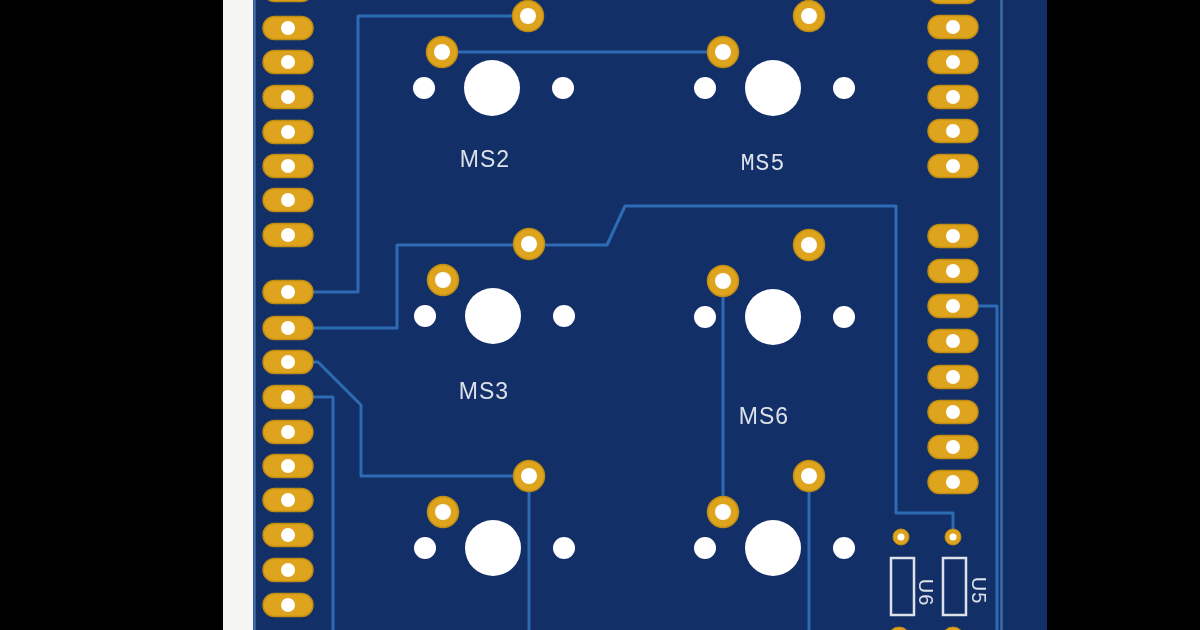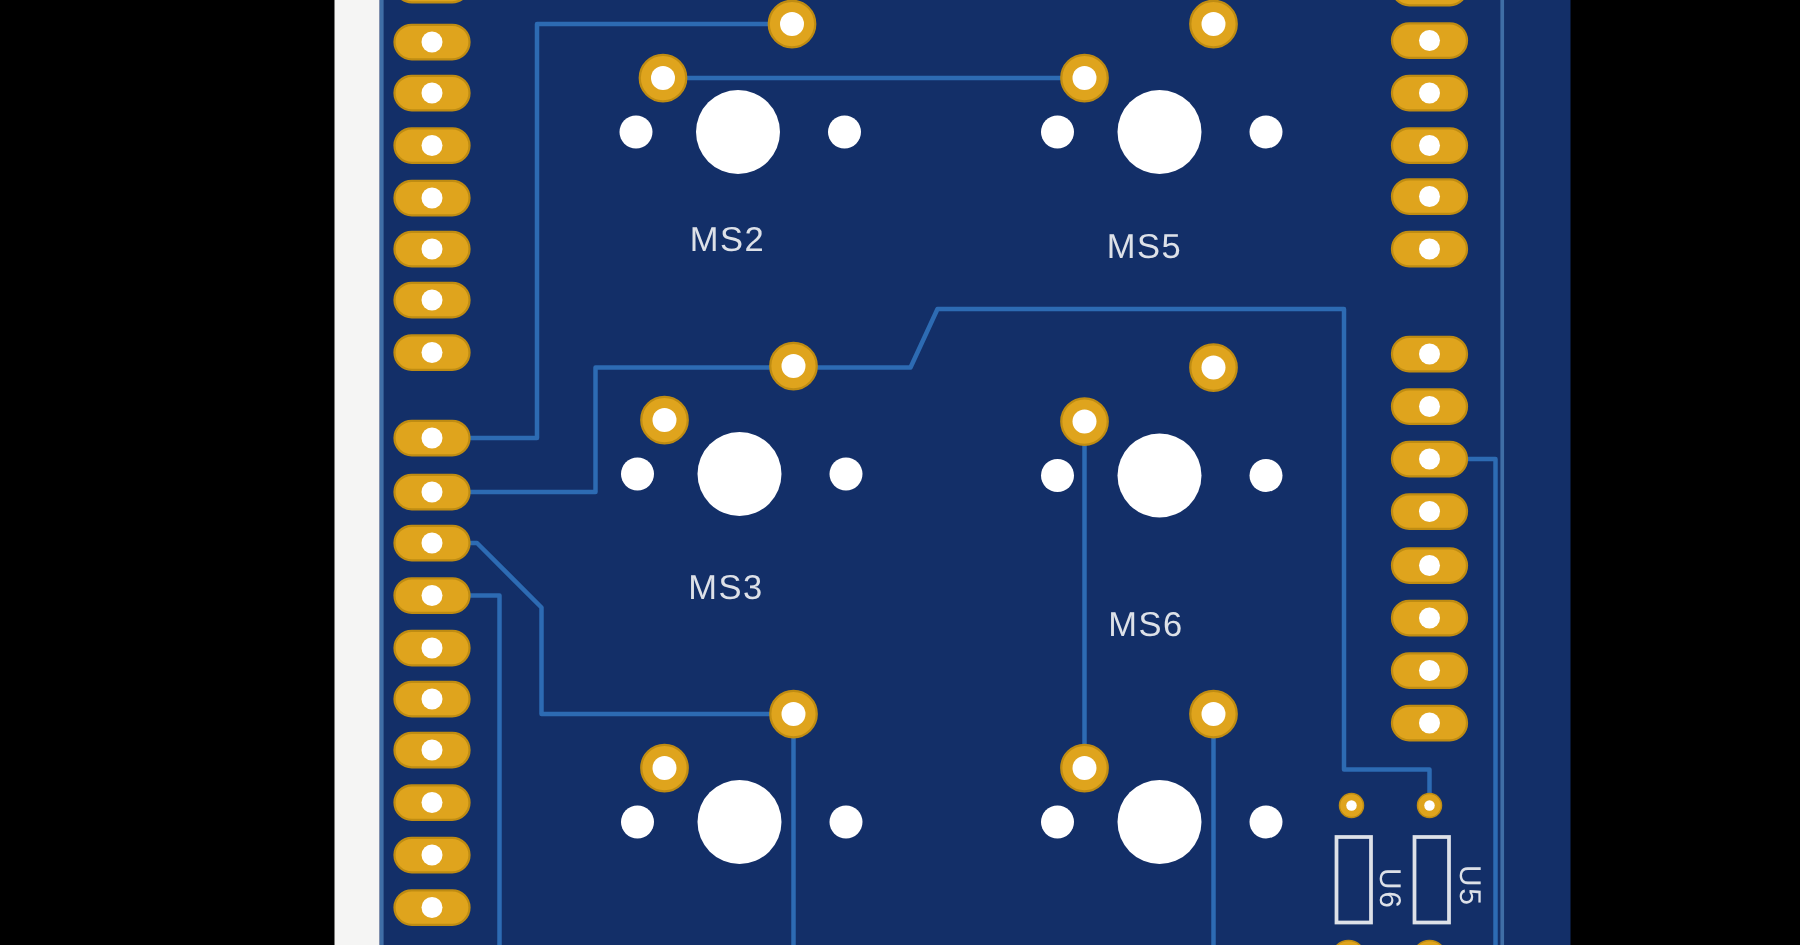--- a/index.html
+++ b/index.html
@@ -151,19 +151,19 @@
       <circle cx="648" cy="537" r="3.5" fill="#ffffff"></circle>
       <circle cx="700" cy="537" r="8" fill="#dfa41d" stroke="#bf8c12" stroke-width="1"></circle>
       <circle cx="700" cy="537" r="3.5" fill="#ffffff"></circle>
       <circle cx="646" cy="638" r="11" fill="#dfa41d" stroke="#bf8c12" stroke-width="1"></circle>
       <circle cx="700" cy="638" r="11" fill="#dfa41d" stroke="#bf8c12" stroke-width="1"></circle>
       <rect x="638" y="558" width="23" height="57" fill="none" stroke="#dde1e8" stroke-width="2.5"></rect>
       <rect x="690" y="558" width="23" height="57" fill="none" stroke="#dde1e8" stroke-width="2.5"></rect>
     </svg>
 
   <div class="ms-label" style="left:187px;top:146px;">MS2</div>
-  <div class="ms-label" style="left:465px;top:151px;">MS5</div>
+  <div class="ms-label" style="left:465px;top:151px;font-family:Liberation Mono, monospace;">MS5</div>
   <div class="ms-label" style="left:186px;top:378px;text-align:center;">MS3</div>
   <div class="ms-label" style="left:466px;top:403px;">MS6</div>
 
   <div class="ic-label" style="left:659px;top:581px;">U6</div>
   <div class="ic-label" style="left:712px;top:579px;">U5</div>
 </div>
 
 </body></html>

